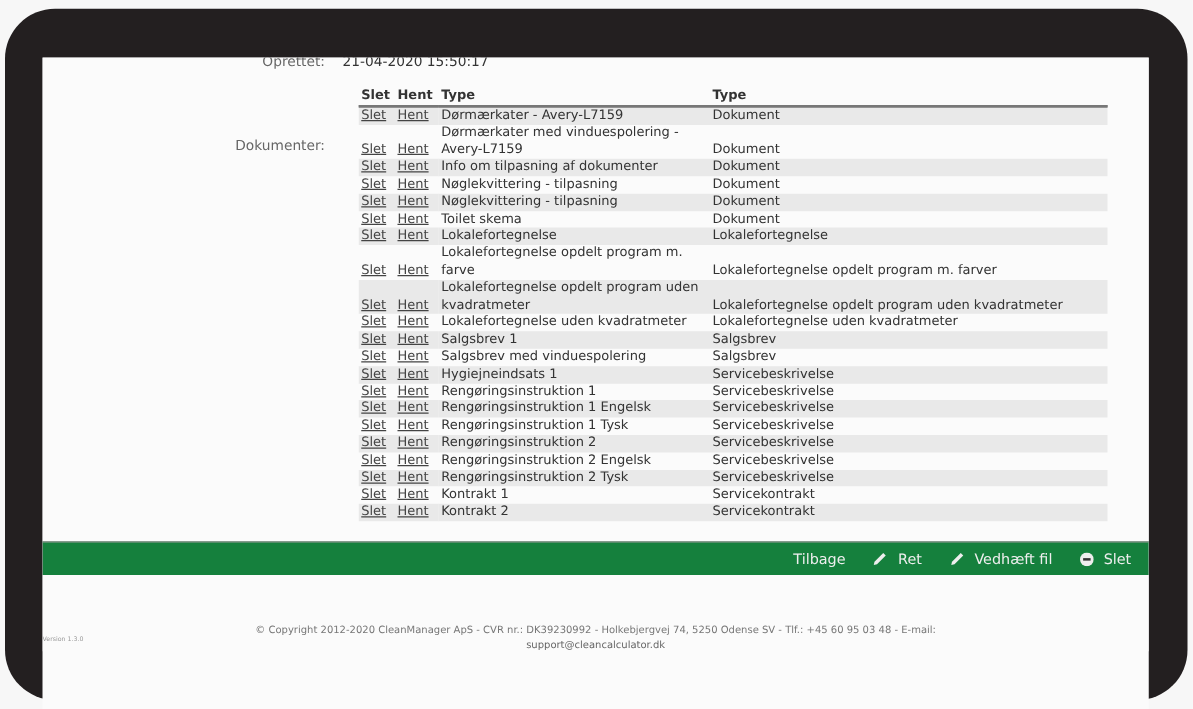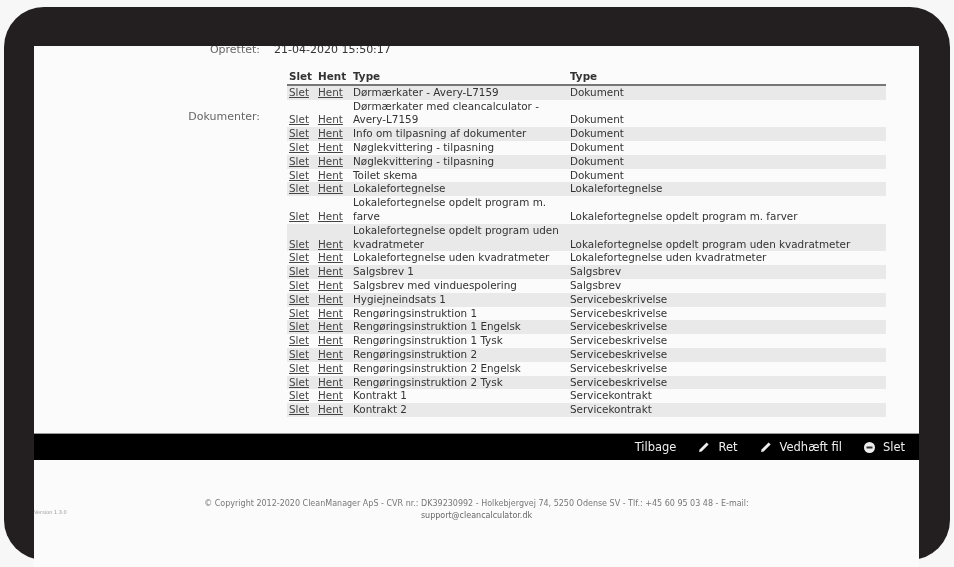--- a/index.html
+++ b/index.html
@@ -41,21 +41,21 @@
     table.docs tr.stripe td { background: #e9e9e9; }
     table.docs td a, table.docs td .lnk {
       color: #444; text-decoration: underline; cursor: pointer;
     }
     col.c-slet { width: 29px; }
     col.c-hent { width: 35px; }
     col.c-navn { width: 217px; }
 
     .action-bar {
       position: absolute; left: 0; top: 387px; width: 885px; height: 27px;
-      background: #000000; border-top: 1px solid #999;
+      background: #15803d; border-top: 1px solid #999;
       display: flex; justify-content: flex-end; align-items: center;
       padding-right: 14px; gap: 0;
     }
     .action {
       display: flex; align-items: center; color: #eee; font-size: 11.5px;
       margin-left: 22px; cursor: pointer;
     }
     .action .icon { margin-right: 8px; display: inline-flex; }
     .footer {
       position: absolute; left: 0; top: 414px; width: 885px; height: 61px;
@@ -100,21 +100,21 @@
       <tbody id="doc-rows">
           <tr class="stripe">
             <td><span class="lnk">Slet</span></td>
             <td><span class="lnk">Hent</span></td>
             <td><span>Dørmærkater - Avery-L7159</span></td>
             <td><span>Dokument</span></td>
           </tr>
           <tr>
             <td><span class="lnk">Slet</span></td>
             <td><span class="lnk">Hent</span></td>
-            <td><span>Dørmærkater med cleancalculator -</span><br><span>Avery-L7159</span></td>
+            <td><span>Dørmærkater med vinduespolering -</span><br><span>Avery-L7159</span></td>
             <td><span>Dokument</span></td>
           </tr>
           <tr class="stripe">
             <td><span class="lnk">Slet</span></td>
             <td><span class="lnk">Hent</span></td>
             <td><span>Info om tilpasning af dokumenter</span></td>
             <td><span>Dokument</span></td>
           </tr>
           <tr>
             <td><span class="lnk">Slet</span></td>

